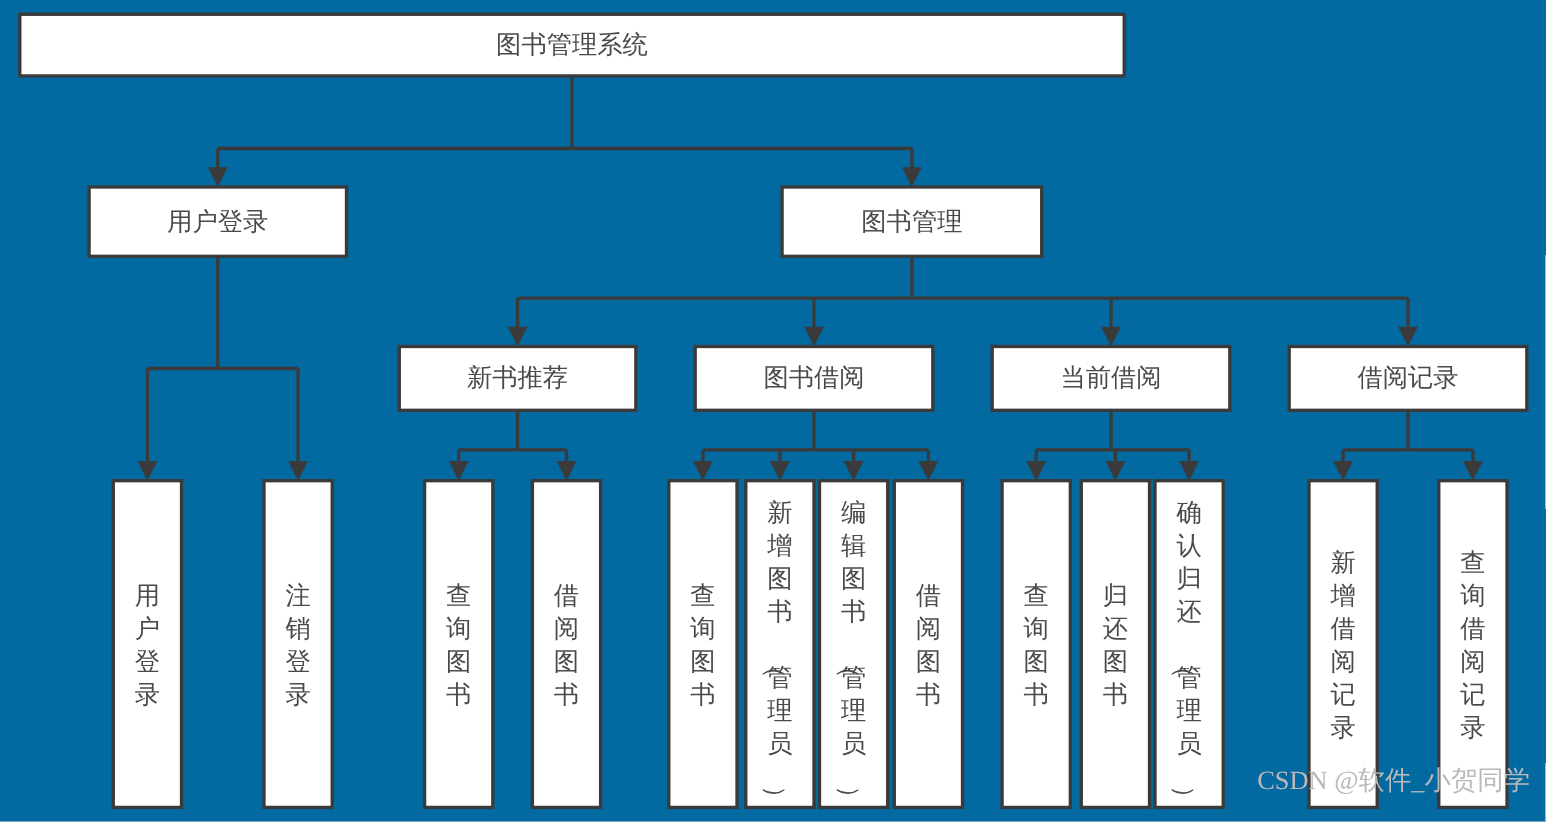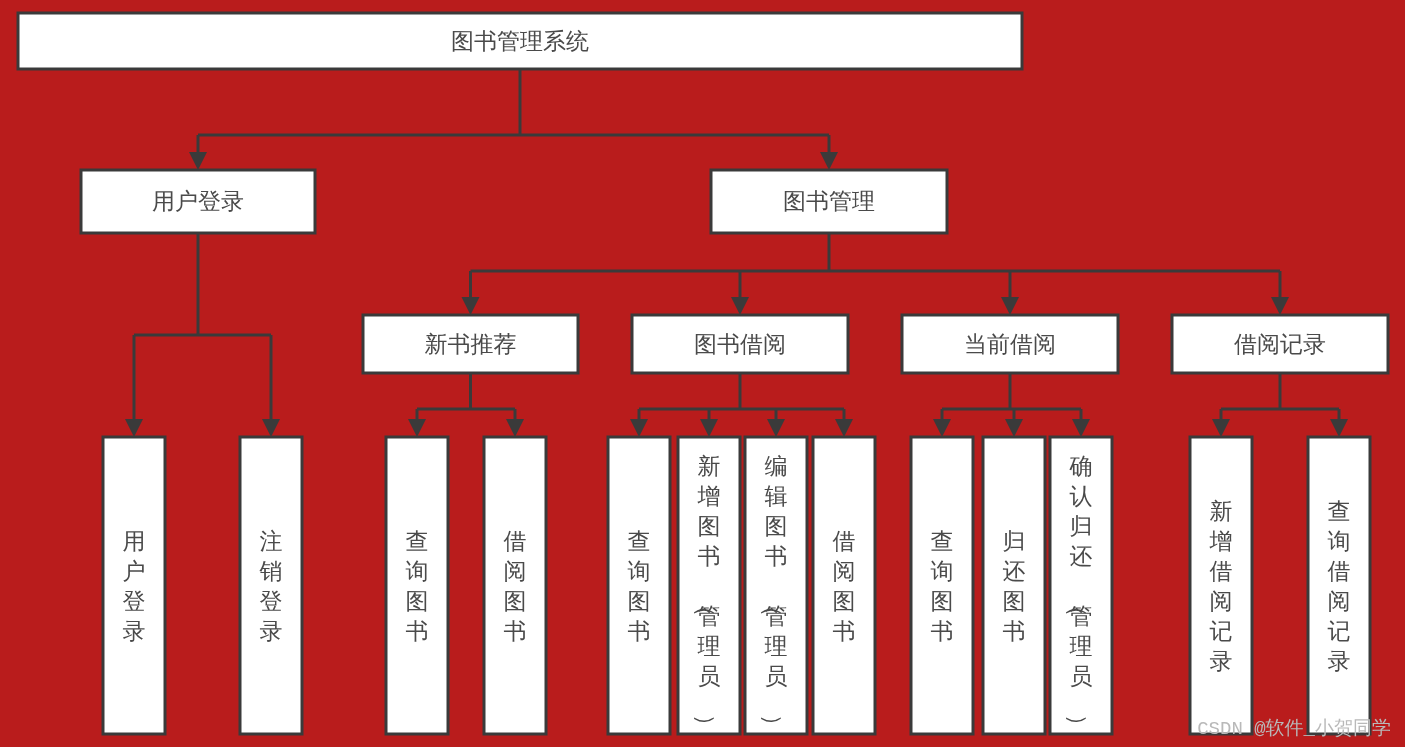--- a/index.html
+++ b/index.html
@@ -8,21 +8,21 @@
     padding: 0;
     background: #ffffff;
   }
   body {
     font-family: "DejaVu Sans", "Liberation Sans", sans-serif;
   }
   #diagram-root {
     position: relative;
     width: 1405px;
     height: 747px;
-    background: #b91c1c;
+    background: #0369a1;
     overflow: hidden;
   }
   svg#tree-svg {
     position: absolute;
     left: 0;
     top: 0;
     width: 1405px;
     height: 747px;
     display: block;
   }
@@ -50,23 +50,23 @@
   }
   .node-label-v {
     font-family: "DejaVu Sans", "Liberation Sans", sans-serif;
     font-size: 23px;
     fill: #4a4a4a;
     text-anchor: middle;
   }
   .watermark {
     position: absolute;
     right: 14px;
-    bottom: 6px;
-    font-family: Liberation Mono, monospace;
-    font-size: 19px;
+    bottom: 22px;
+    font-family: Liberation Serif, serif;
+    font-size: 24px;
     color: #b9b9b9;
     white-space: nowrap;
     pointer-events: none;
     user-select: none;
   }
 </style>
 </head>
 <body>
 
 <div id="diagram-root">

